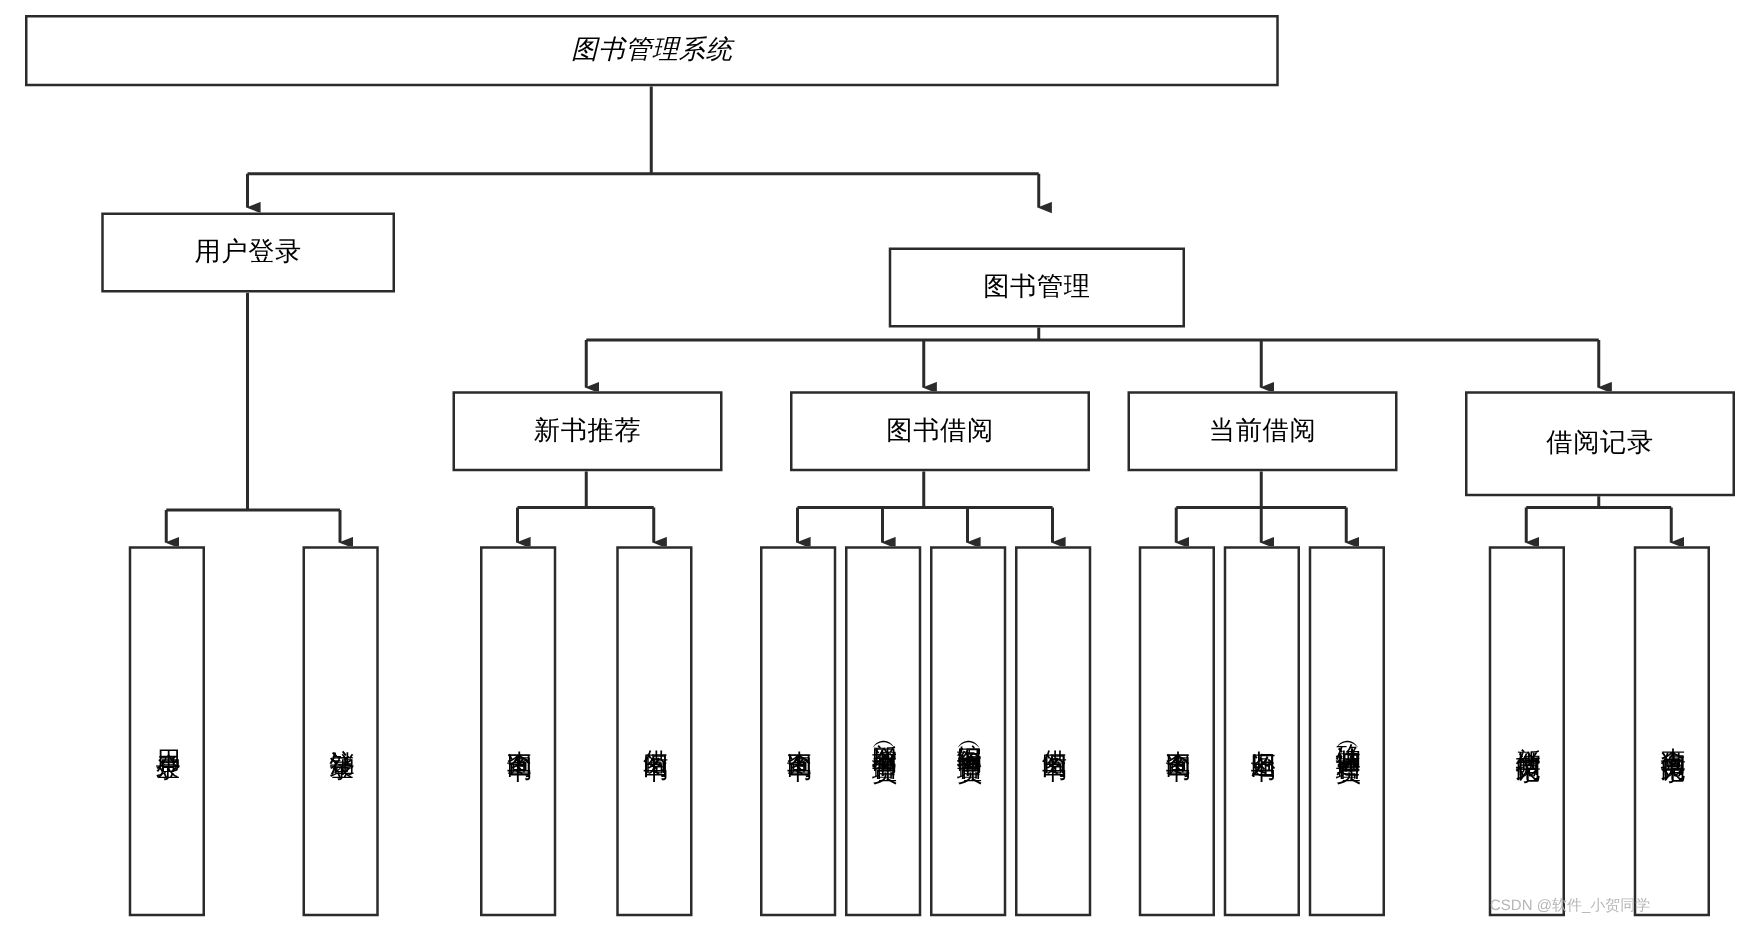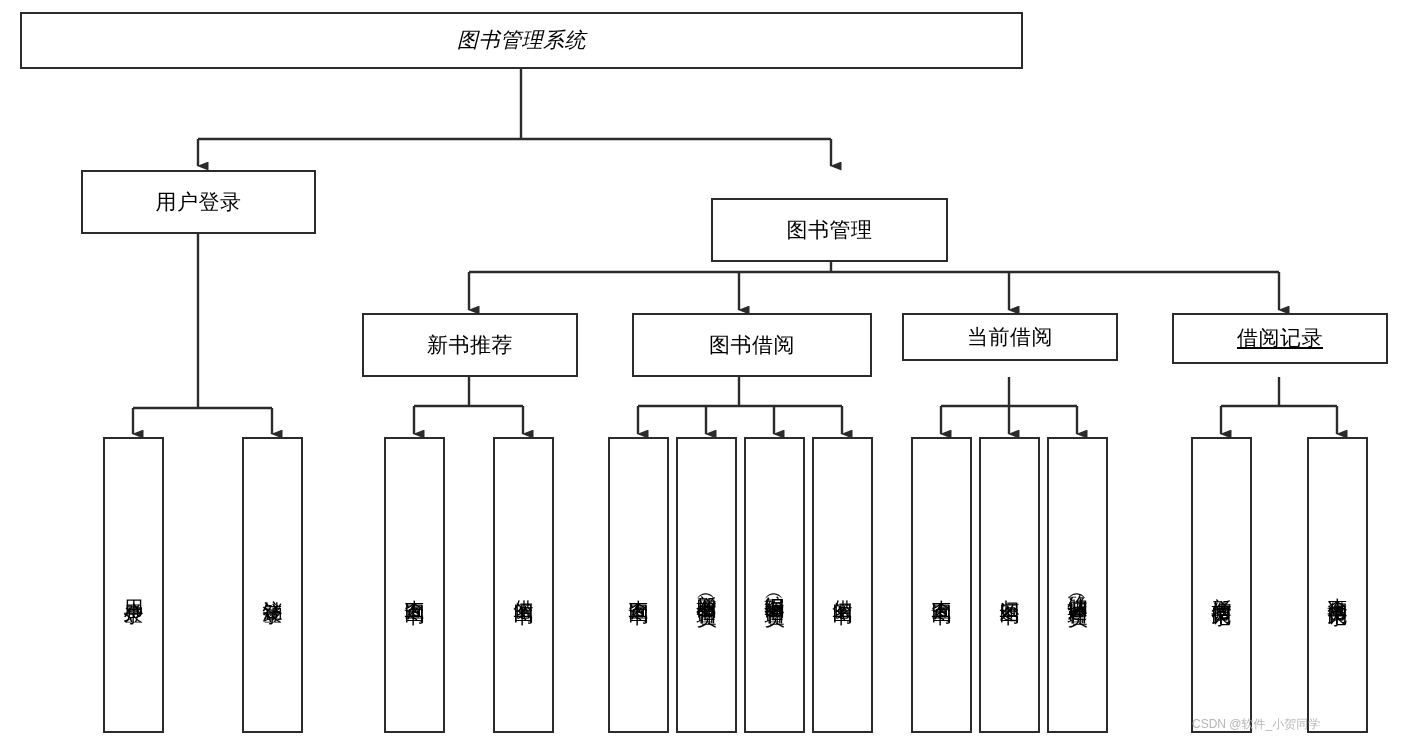--- a/index.html
+++ b/index.html
@@ -139,24 +139,24 @@
   <div class="node h" style="left:711px; top:170px; width:237px; height:64px;margin-top:28px;">
     <span class="label">图书管理</span>
   </div>
 
   <div class="node h" style="left:362px; top:313px; width:216px; height:64px;">
     <span class="label">新书推荐</span>
   </div>
   <div class="node h" style="left:632px; top:313px; width:240px; height:64px;">
     <span class="label">图书借阅</span>
   </div>
-  <div class="node h" style="left:902px; top:313px; width:216px; height:48px;">
+  <div class="node h" style="left:902px; top:313px; width:216px; height:64px;">
     <span class="label">当前借阅</span>
   </div>
-  <div class="node h" style="left:1172px; top:313px; width:216px; height:51px;text-decoration:underline;">
+  <div class="node h" style="left:1172px; top:313px; width:216px; height:84px;">
     <span class="label">借阅记录</span>
   </div>
 
   <div class="node v" style="left:103px; top:437px; width:61px; height:296px;">
     <span class="label">用户登录</span>
   </div>
   <div class="node v" style="left:242px; top:437px; width:61px; height:296px;">
     <span class="label">注销登录</span>
   </div>
 

